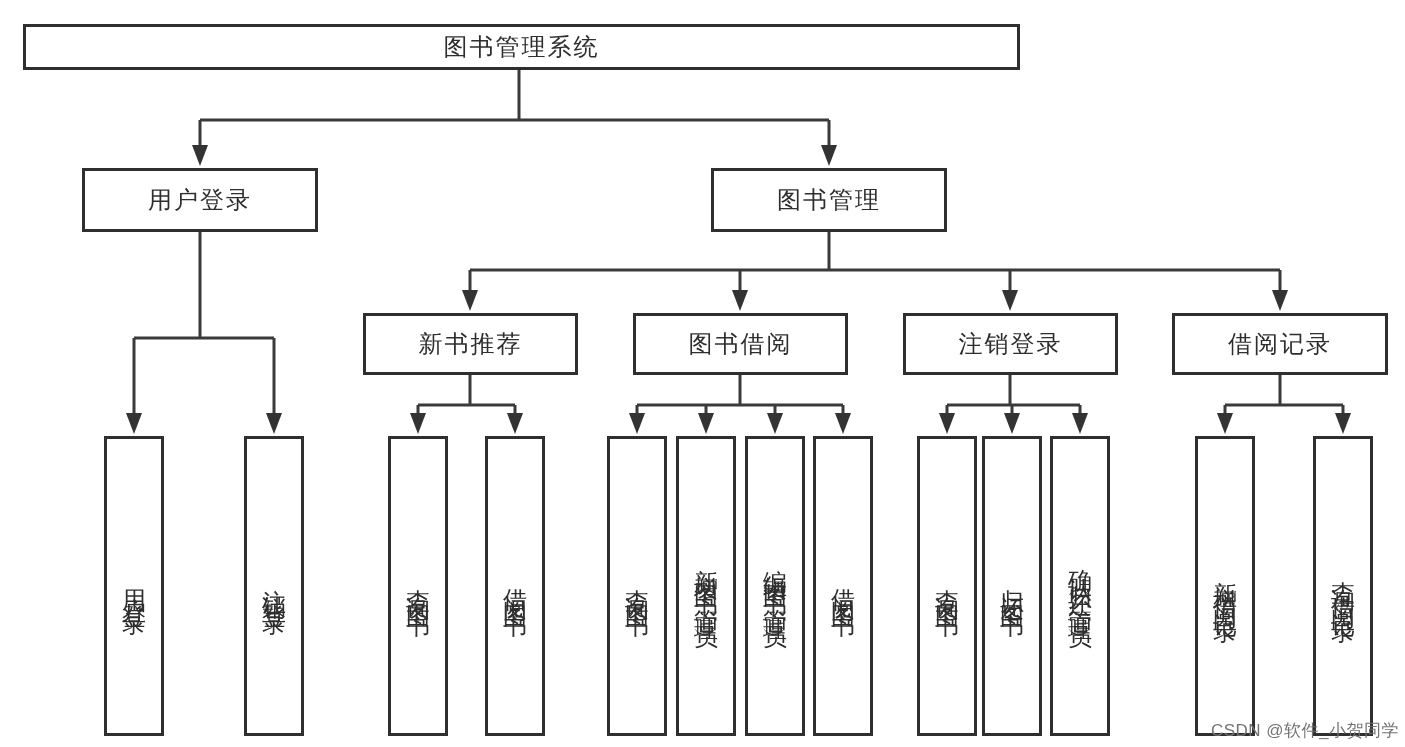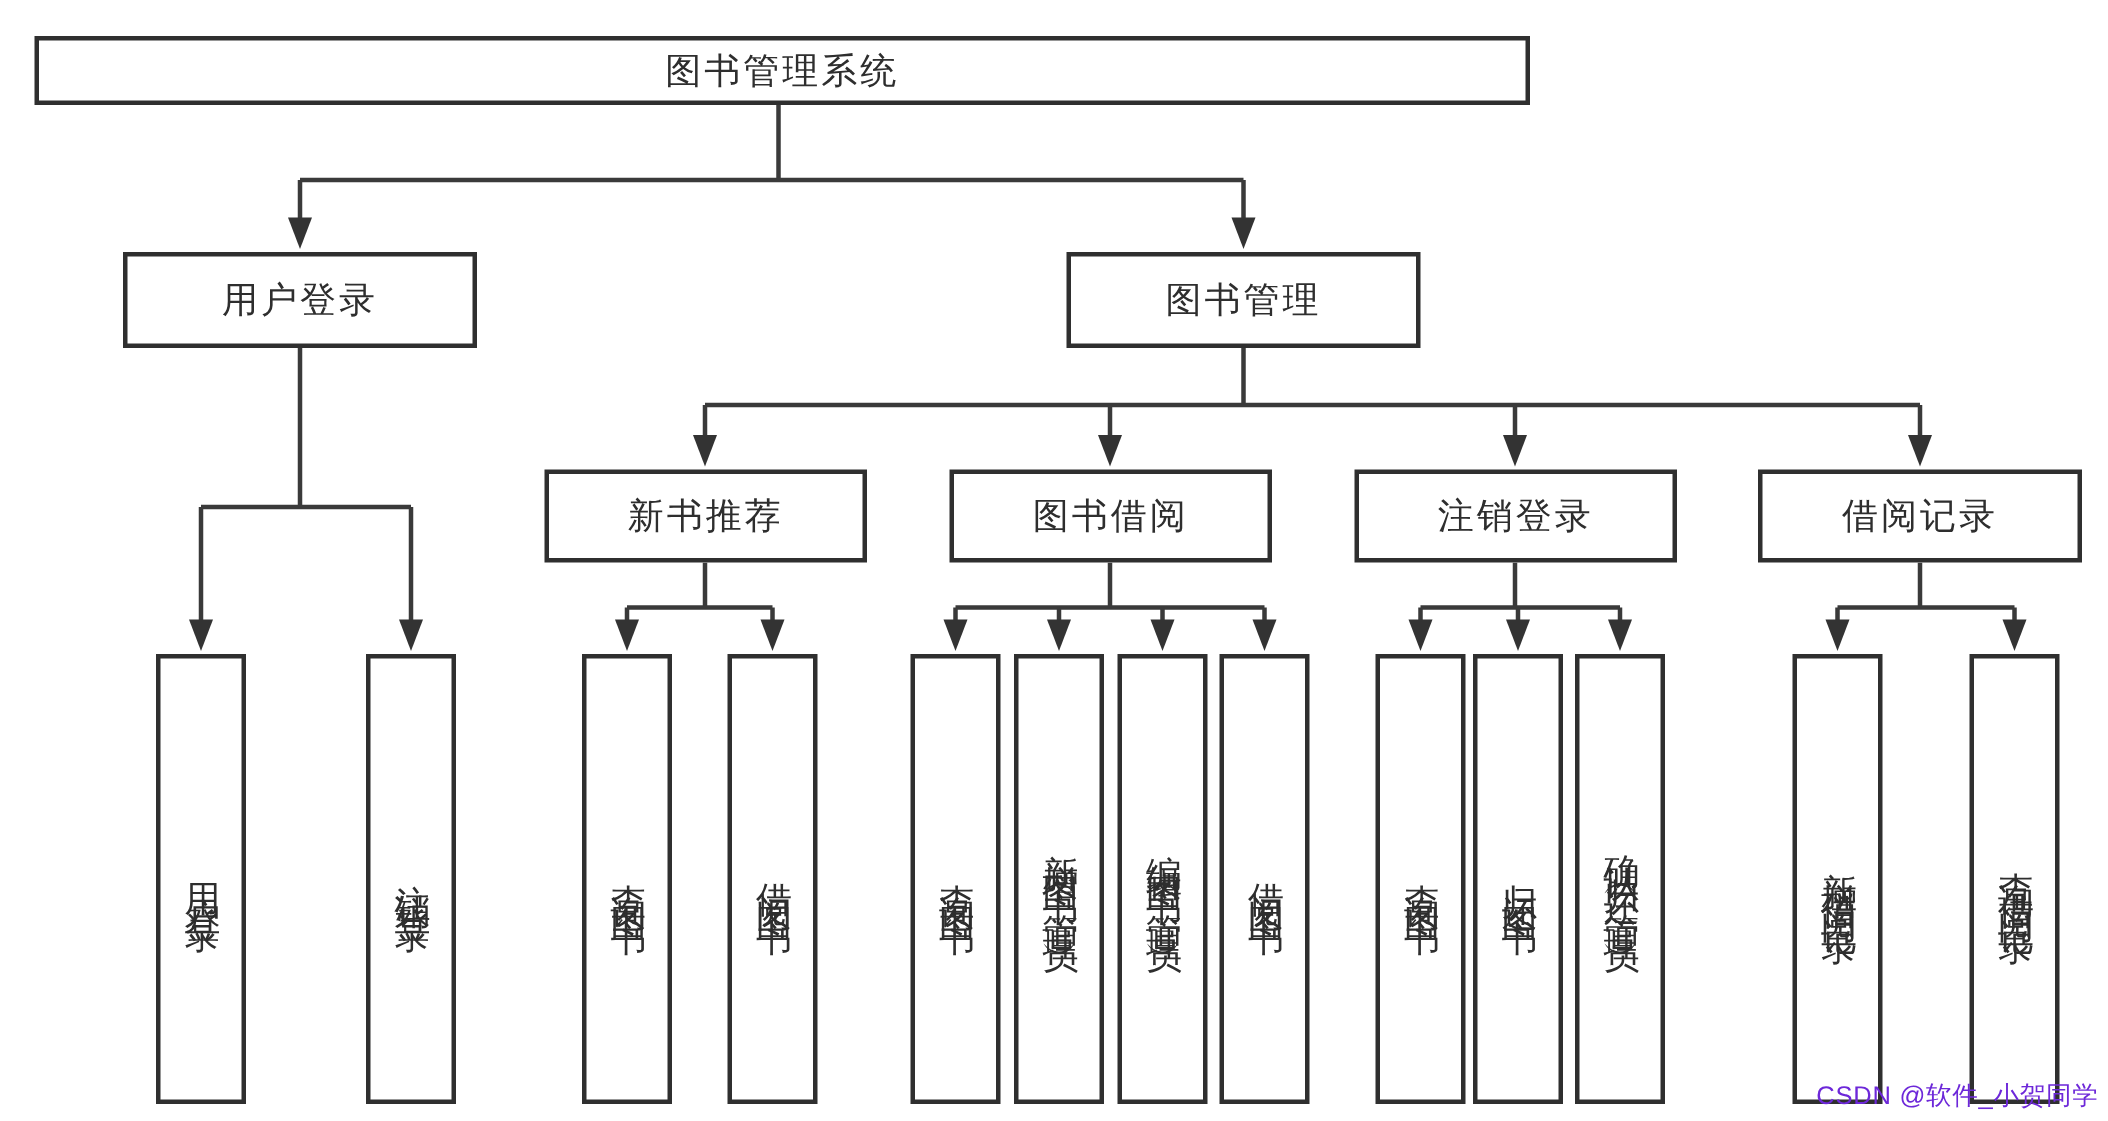--- a/index.html
+++ b/index.html
@@ -37,21 +37,21 @@
     writing-mode: vertical-rl;
     text-orientation: mixed;
     letter-spacing: 8px;
     line-height: 1;
   }
   .watermark {
     position: absolute;
     right: 6px;
     bottom: 5px;
     font-size: 17px;
-    color: #6d28d9;
+    color: #737373;
     letter-spacing: 0.5px;
     z-index: 2;
     white-space: nowrap;
     margin-top: 20px;
   }
 </style>
 </head>
 <body>
 
 <div class="canvas">

